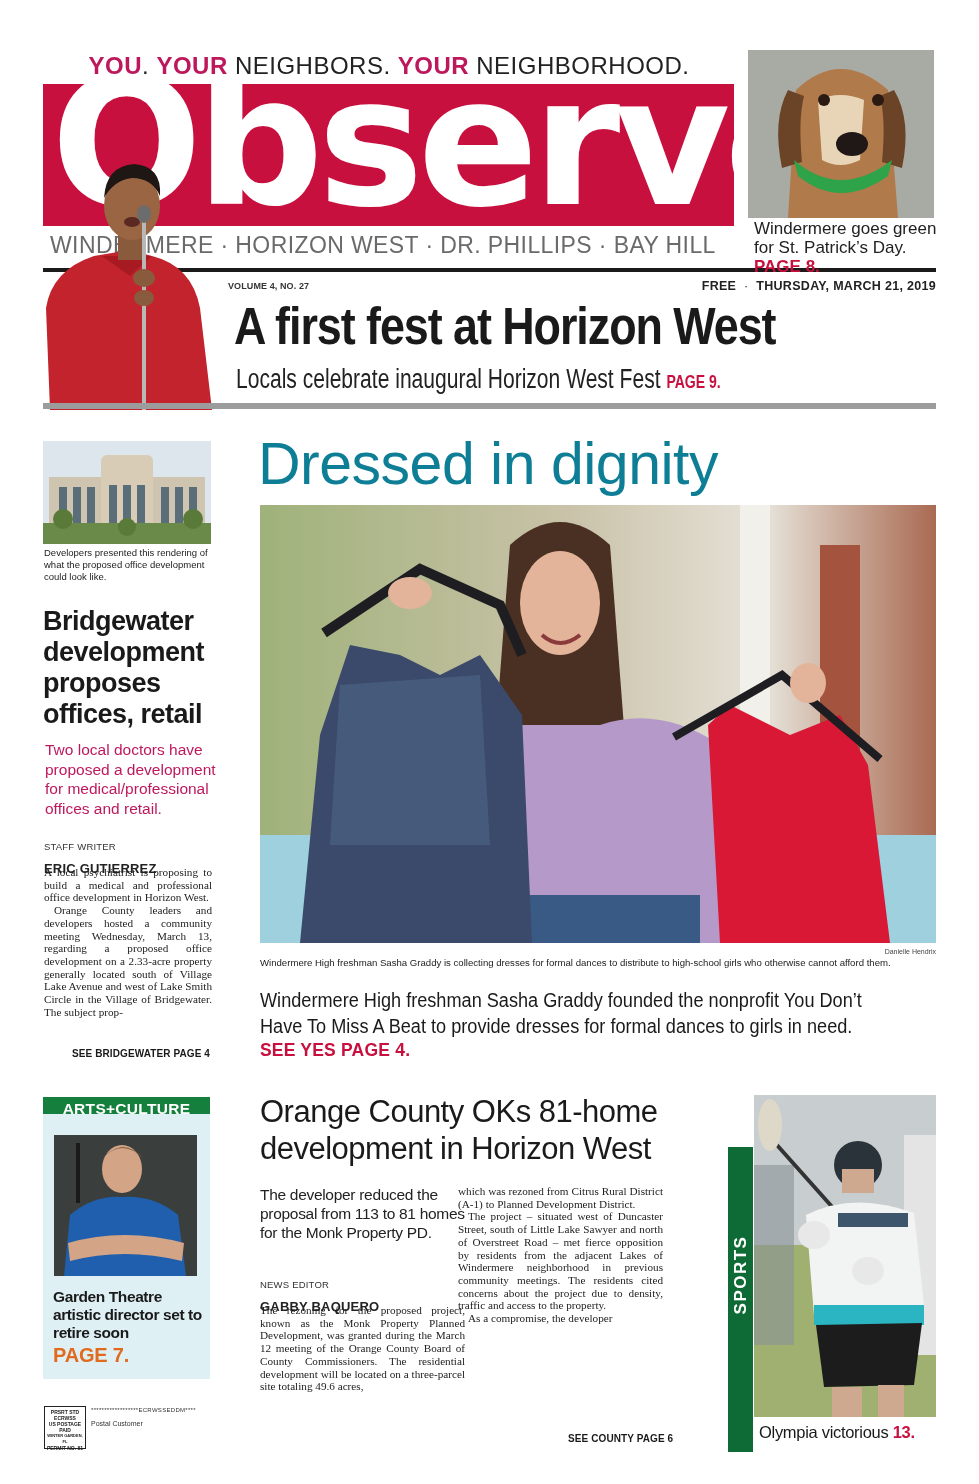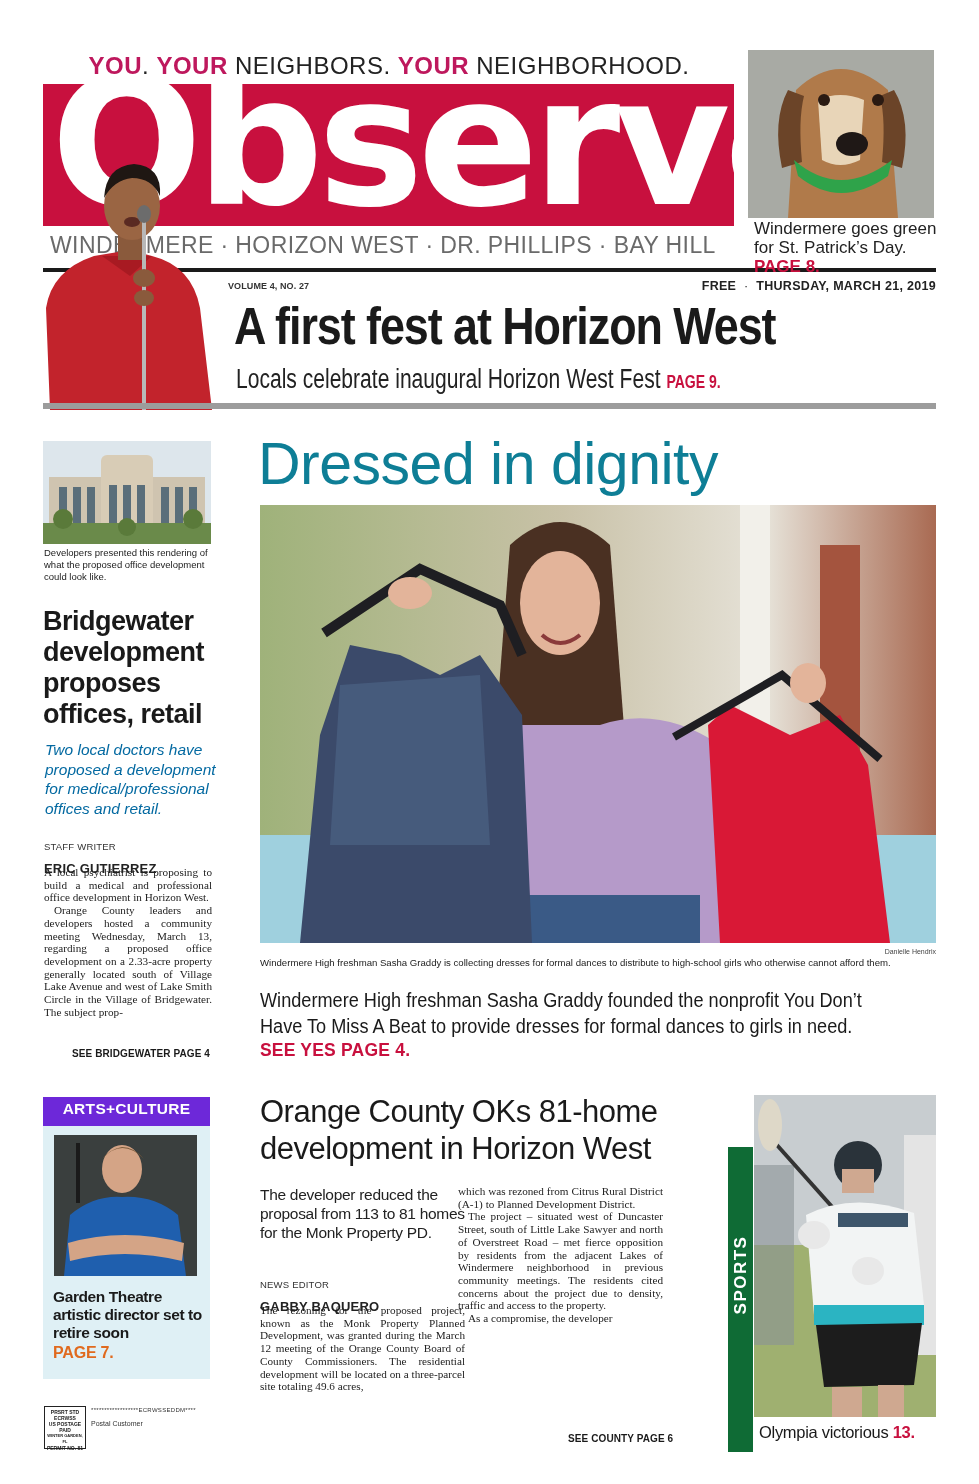--- a/index.html
+++ b/index.html
@@ -29,21 +29,21 @@
   .dateline { right: 43px; top: 279px; font-size: 12.5px; font-weight: 700; color: #222; letter-spacing: 0.3px; }
   .lead-head { left: 234px; top: 297px; font-size: 51px; font-weight: 700; color: #1a1a1a; letter-spacing: -1.2px; font-family: "Liberation Sans", sans-serif; transform: scaleX(0.88); transform-origin: left; white-space: nowrap; }
   .lead-deck { left: 236px; top: 364px; font-size: 27px; color: #222; transform: scaleX(0.78); transform-origin: left; white-space: nowrap; }
   .lead-deck b { color: #c8103e; font-size: 18px; font-weight: 700; }
   .rule-gray { left: 43px; top: 403px; width: 893px; height: 6px; background: #9c9c9c; }
 
   
   .render { left: 43px; top: 441px; width: 168px; height: 103px; overflow: hidden; }
   .render-cap { left: 44px; top: 547px; width: 172px; font-size: 9.5px; line-height: 12px; color: #222; }
   .bw-head { left: 43px; top: 606px; width: 180px; font-size: 27px; line-height: 31px; font-weight: 700; color: #1a1a1a; letter-spacing: -0.5px; }
-  .bw-deck { left: 45px; top: 740px; width: 175px; font-size: 15.5px; line-height: 19.5px; color: #0369a1; font-style: italic; }
+  .bw-deck { left: 45px; top: 740px; width: 175px; font-size: 15.5px; line-height: 19.5px; color: #be185d; }
   .byline { font-size: 13px; font-weight: 700; color: #222; letter-spacing: 0.2px; margin-top: 33px; }
   .byrole { font-size: 9.5px; color: #333; letter-spacing: 0.2px; }
   .bw-by { left: 44px; top: 828px; }
   .bw-role { left: 44px; top: 841px; }
   .body-text { font-family: "Liberation Serif", serif; font-size: 11.2px; line-height: 12.7px; color: #222; text-align: justify; }
   .body-text p { text-indent: 10px; }
   .body-text p:first-child { text-indent: 0; }
   .bw-body { left: 44px; top: 866px; width: 168px; }
   .jump { font-size: 10px; font-weight: 700; color: #1a1a1a; letter-spacing: 0.1px; }
   .bw-jump { right: 769px; top: 1048px; }
@@ -51,24 +51,24 @@
   
   .cover-head { left: 258px; top: 430px; font-size: 59px; color: #0e7e96; font-weight: 400; letter-spacing: -0.5px; white-space: nowrap; }
   .cover-photo { left: 260px; top: 505px; width: 676px; height: 438px; overflow: hidden; }
   .credit { right: 43px; top: 948px; font-size: 7px; color: #444; }
   .cover-cap { left: 260px; top: 957px; width: 680px; font-size: 9.6px; line-height: 12px; color: #222; }
   .cover-deck { left: 260px; top: 987px; width: 690px; font-size: 19.5px; line-height: 26px; color: #1a1a1a; transform: scaleX(0.93); transform-origin: left; }
   .cover-jump { left: 260px; top: 1040px; font-size: 17.5px; font-weight: 700; color: #c8103e; letter-spacing: 0.2px; }
 
   
   .arts-box { left: 43px; top: 1097px; width: 167px; height: 282px; background: #dff0f5; }
-  .arts-label { left: 43px; top: 1097px; width: 167px; height: 29px; background: #6d28d9; color: #fff; font-size: 15.5px; font-weight: 700; text-align: center; line-height: 23px; letter-spacing: 0.3px; }
+  .arts-label { left: 43px; top: 1097px; width: 167px; height: 17px; background: #15803d; color: #fff; font-size: 15.5px; font-weight: 700; text-align: center; line-height: 23px; letter-spacing: 0.3px; }
   .arts-photo { left: 54px; top: 1135px; width: 143px; height: 141px; overflow: hidden; }
   .arts-head { left: 53px; top: 1288px; width: 150px; font-size: 15.5px; line-height: 18px; font-weight: 700; color: #1a1a1a; letter-spacing: -0.4px; }
-  .arts-jump { left: 53px; top: 1344px; font-size: 16px; font-weight: 700; color: #e06a1e; letter-spacing: -0.2px; }
+  .arts-jump { left: 53px; top: 1344px; font-size: 20px; font-weight: 700; color: #e06a1e; letter-spacing: -0.2px; }
 
   
   .postal-box { left: 44px; top: 1406px; width: 42px; height: 43px; border: 1px solid #222; font-size: 5px; line-height: 6px; text-align: center; padding-top: 2px; color: #222; font-weight: 700; }
   .postal-stars { left: 91px; top: 1407px; font-size: 6px; color: #333; letter-spacing: 0.3px; }
   .postal-cust { left: 91px; top: 1420px; font-size: 7px; color: #333; }
 
   
   .oc-head { left: 260px; top: 1093px; width: 460px; font-size: 31px; line-height: 37px; color: #1a1a1a; letter-spacing: -0.5px; }
   .oc-deck { left: 260px; top: 1185px; width: 210px; font-size: 15.5px; line-height: 19px; color: #222; letter-spacing: -0.3px; }
   .oc-by { left: 260px; top: 1266px; }

